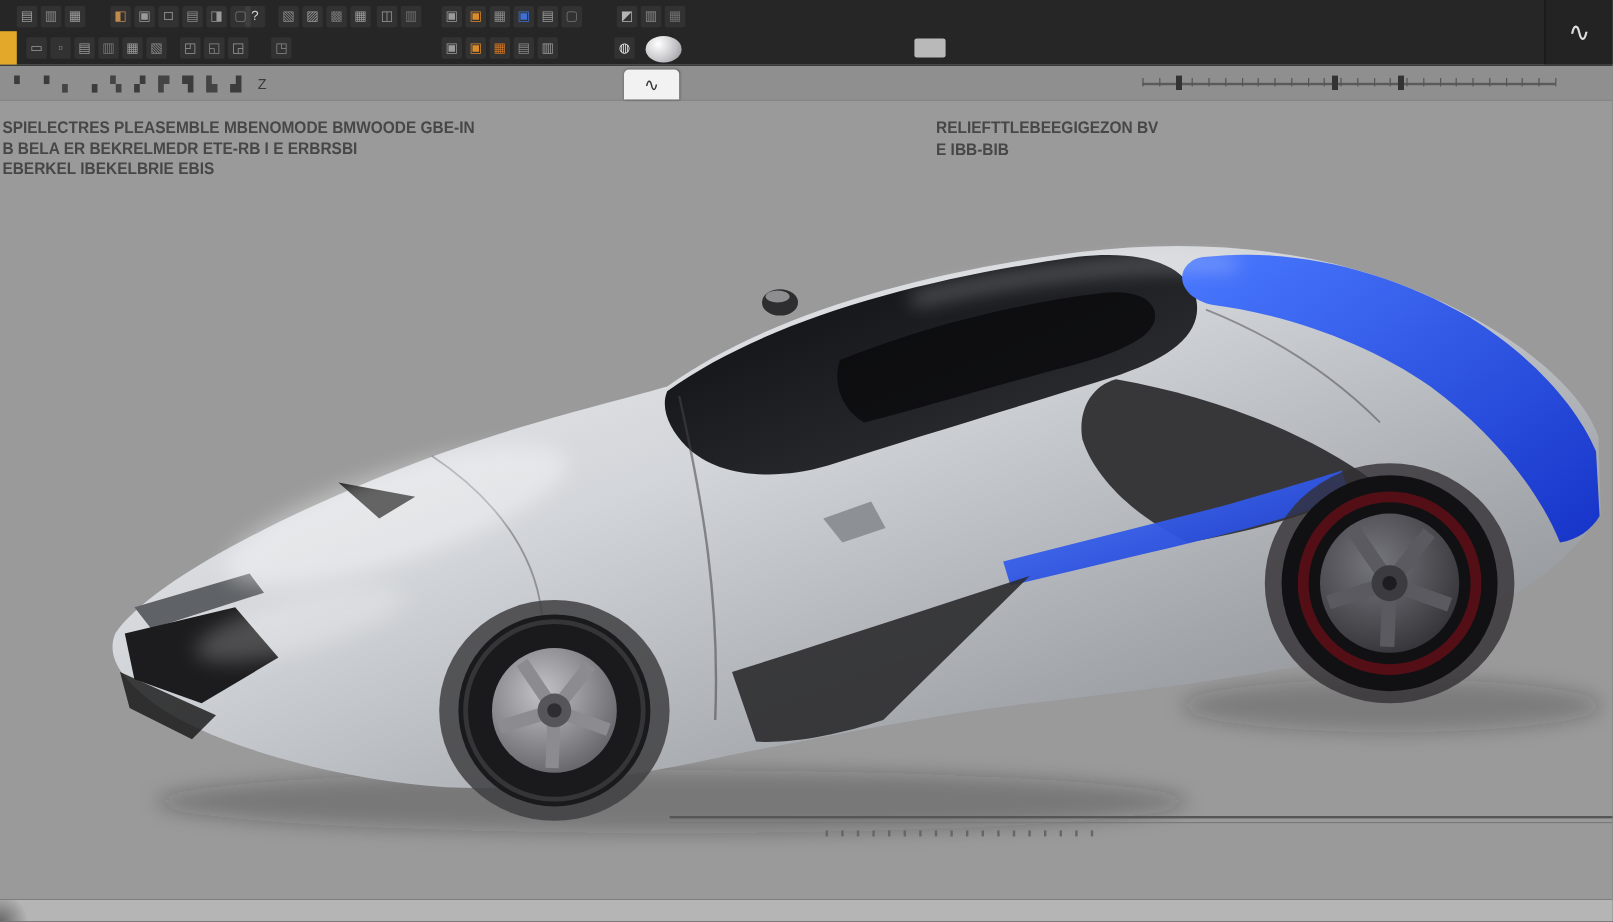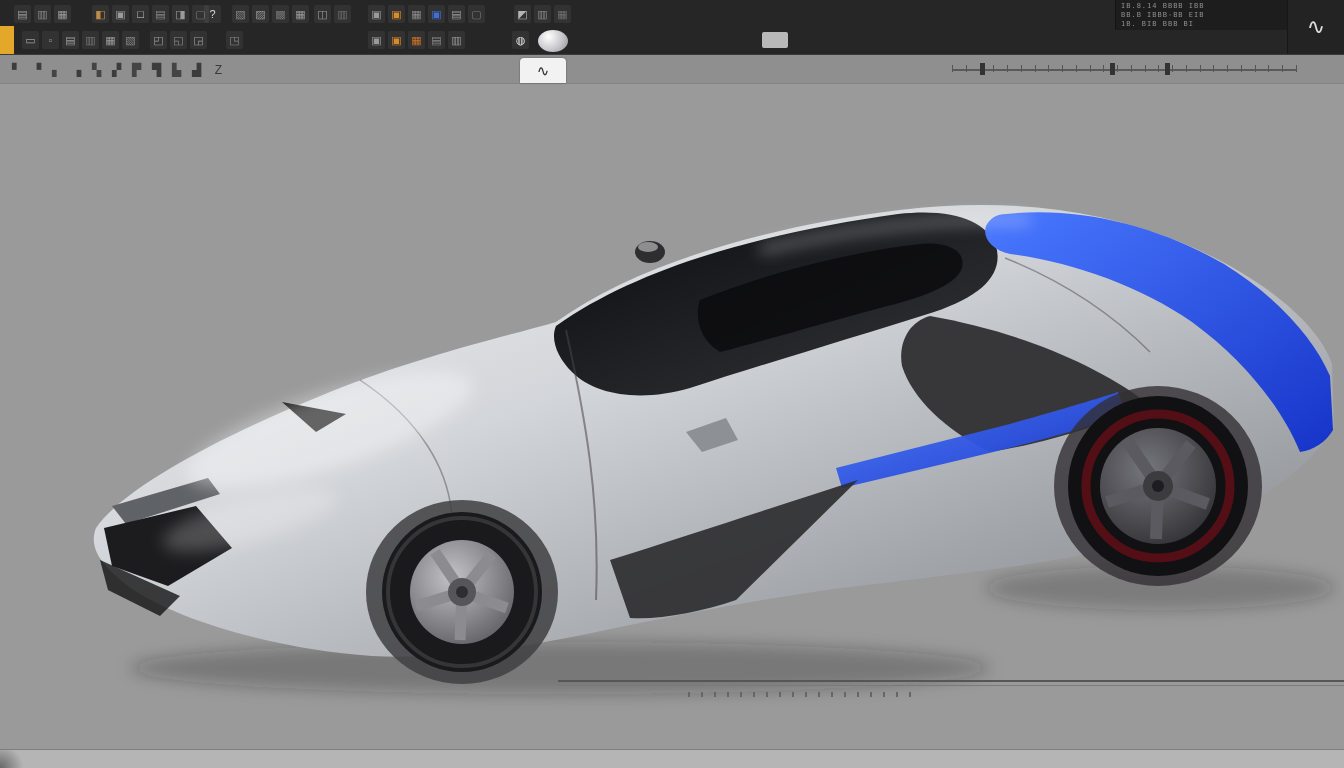--- a/index.html
+++ b/index.html
@@ -204,20 +204,27 @@
         <line x1="0" y1="0" x2="-2" y2="53"></line>
         <line x1="0" y1="0" x2="-51" y2="16"></line>
         <line x1="0" y1="0" x2="-30" y2="-44"></line>
         <line x1="0" y1="0" x2="33" y2="-42"></line>
       </g>
       <circle r="15" fill="#3c3c40"></circle>
       <circle r="6" fill="#1d1d1f"></circle>
     </g>
   </svg>
 
+  <div class="hud" id="hud">
+      <div class="hud-line" style="left: 2px; top: 2px; max-width: 570px;">SPIELECTRES PLEASEMBLE MBENOMODE BMWOODE GBE-IN</div>
+      <div class="hud-line" style="left: 2px; top: 19px; max-width: 570px;">B BELA ER BEKRELMEDR ETE-RB  I E ERBRSBI</div>
+      <div class="hud-line" style="left: 2px; top: 36px; max-width: 570px;">EBERKEL IBEKELBRIE EBIS</div>
+      <div class="hud-line" style="left: 780px; top: 2px; max-width: 300px;">RELIEFTTLEBEEGIGEZON BV</div>
+      <div class="hud-line" style="left: 780px; top: 20px; max-width: 300px;">E IBB-BIB</div>
+    </div>
 
   <div class="toolbar-top">
     <div class="tb-row" id="row1">
         <div class="grp" style="left: 14px;">
           <span class="tool-icon" style="color: rgb(154, 154, 154);">▤</span>
           <span class="tool-icon" style="color: rgb(138, 138, 138);">▥</span>
           <span class="tool-icon" style="color: rgb(154, 154, 154);">▦</span>
         </div>
         <div class="grp" style="left: 92px;">
           <span class="tool-icon" style="color: rgb(192, 138, 74);">◧</span>
@@ -278,25 +285,20 @@
           <span class="tool-icon" style="color: rgb(138, 138, 138);">▤</span>
           <span class="tool-icon" style="color: rgb(154, 154, 154);">▥</span>
         </div>
         <div class="grp" style="left: 512px;">
           <span class="tool-icon" style="color: rgb(232, 232, 232);">◍</span>
         </div>
       </div>
     <div class="swatch" id="swatch" style="background: rgb(227, 168, 42);"></div>
     <div class="material-ball"></div>
     <div class="mini-btn"></div>
-    <div class="right-panel" id="right-panel">
-        <div class="panel-row">IB.8.14  BBBB  IBB</div>
-        <div class="panel-row">BB.B  IBBB-BB  EIB</div>
-        <div class="panel-row">1B. BIB  BBB  BI</div>
-      </div>
     <div class="corner-block">
       <span class="corner-icon">∿</span>
     </div>
   </div>
 
   <div class="toolbar2">
     <div class="tb-row" id="tools-row" style="top:4px">
         <div class="grp" style="left: 8px;">
           <span class="tool-icon" style="color: rgb(60, 60, 60);">▘</span>
           <span class="tool-icon" style="color: rgb(60, 60, 60);">▝</span>

